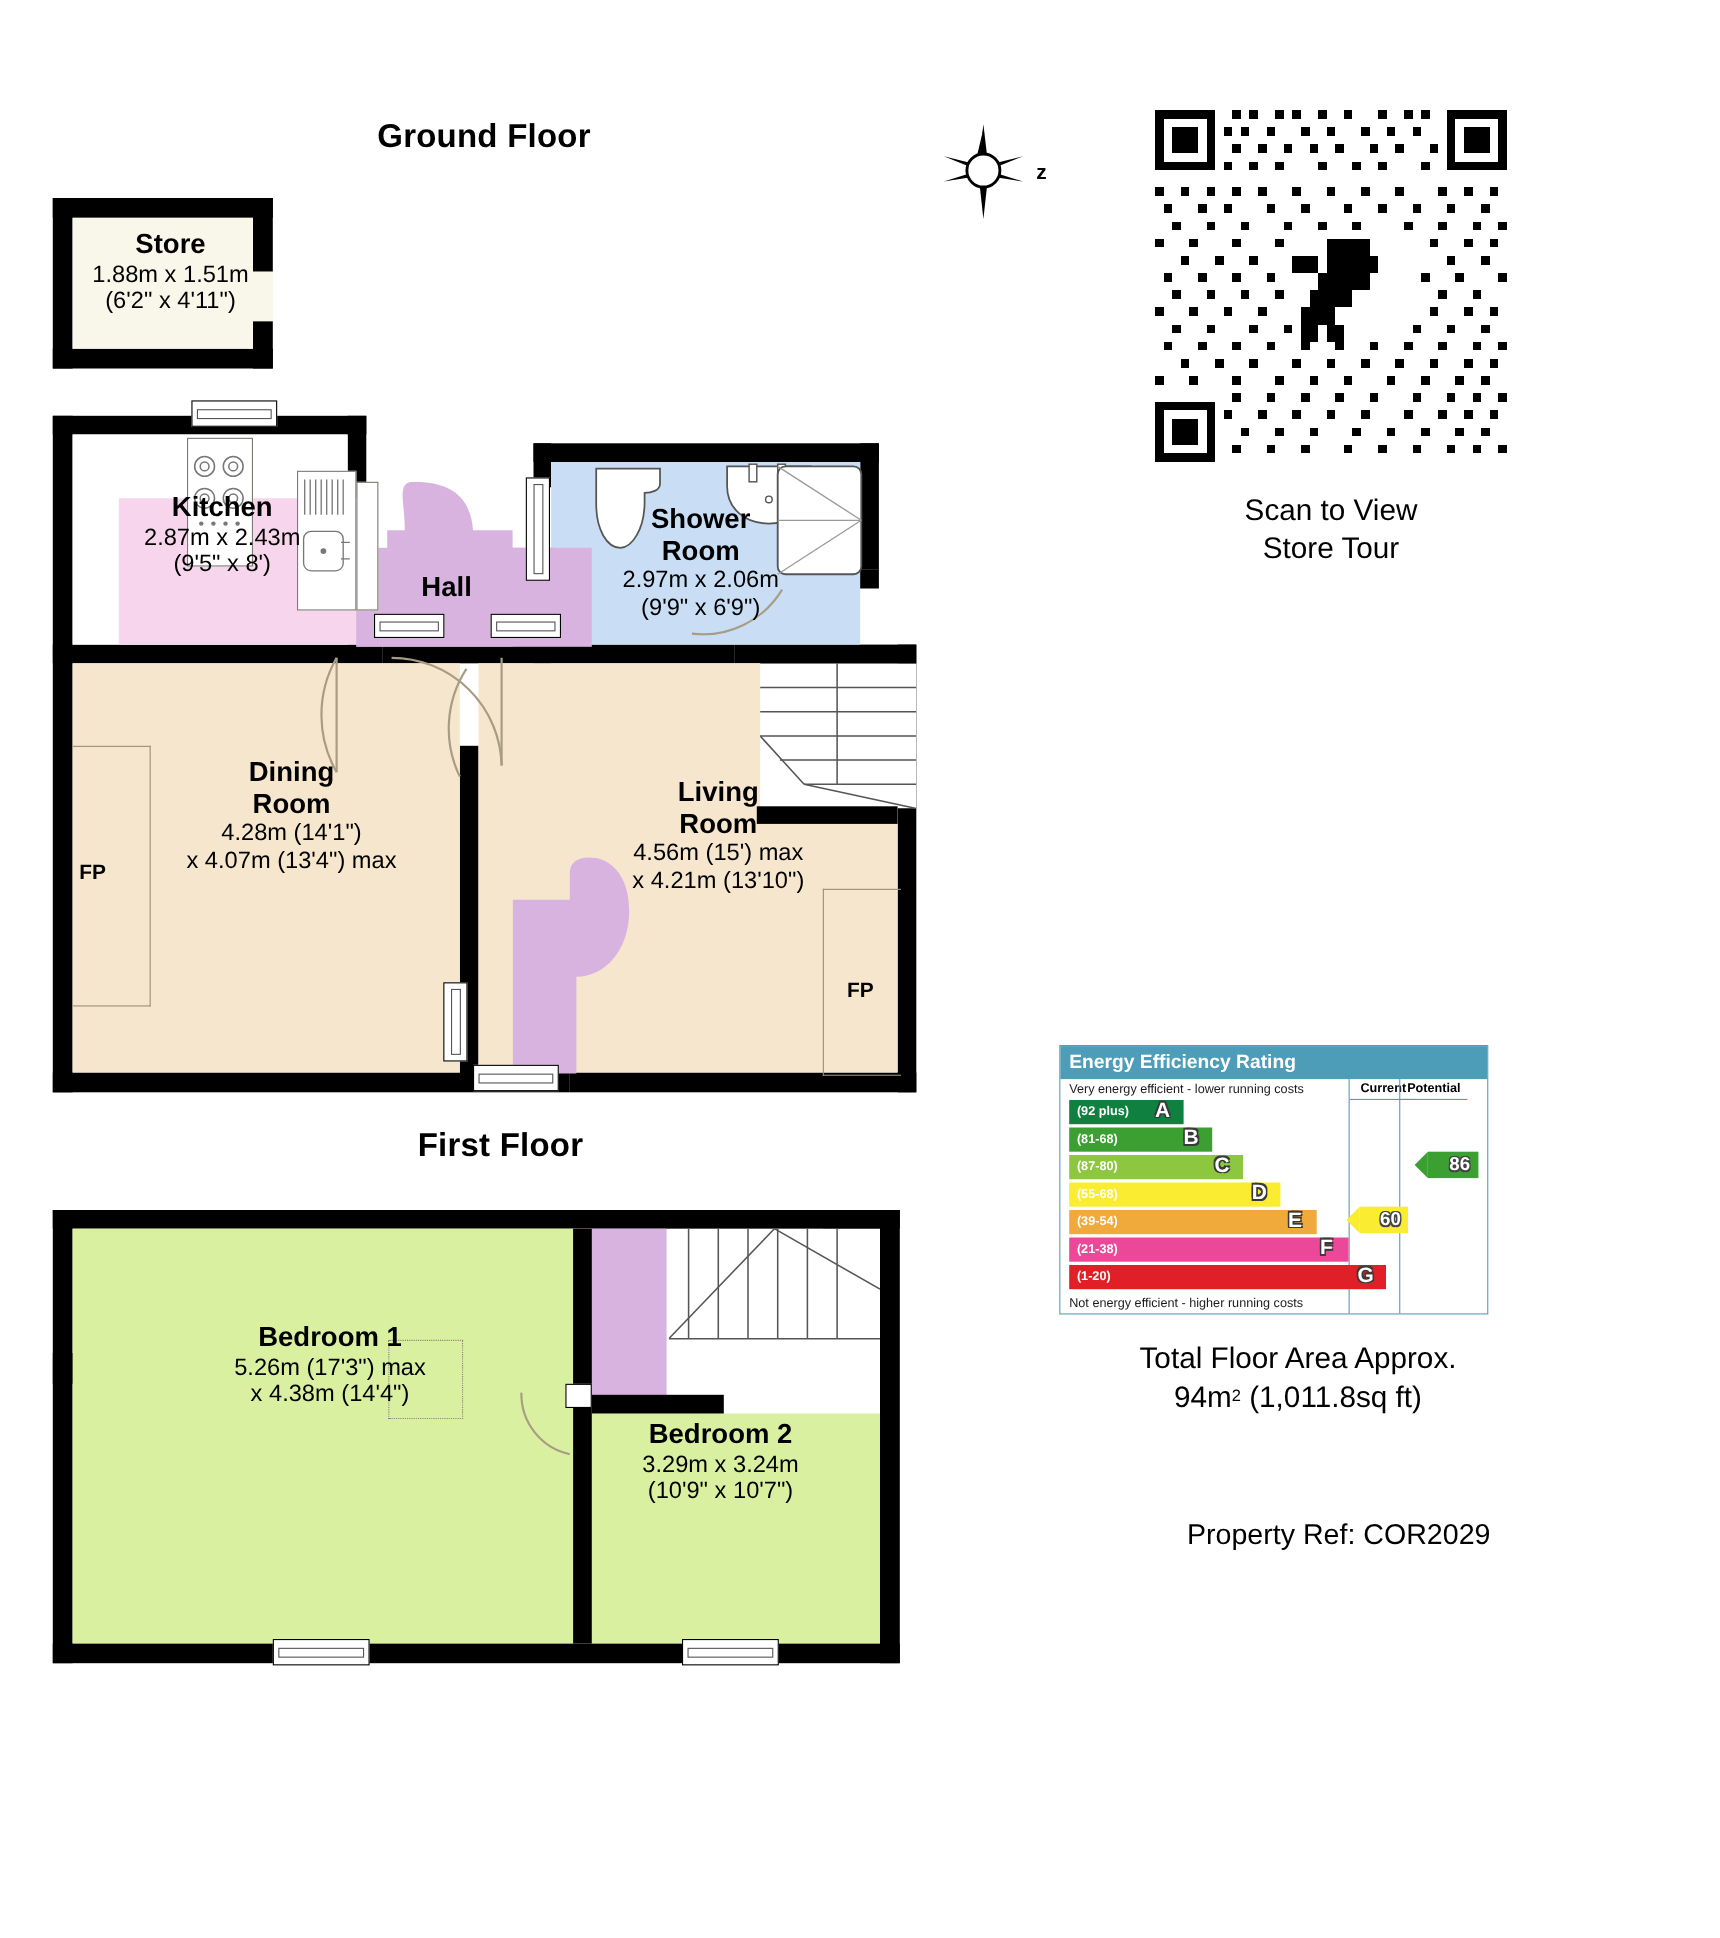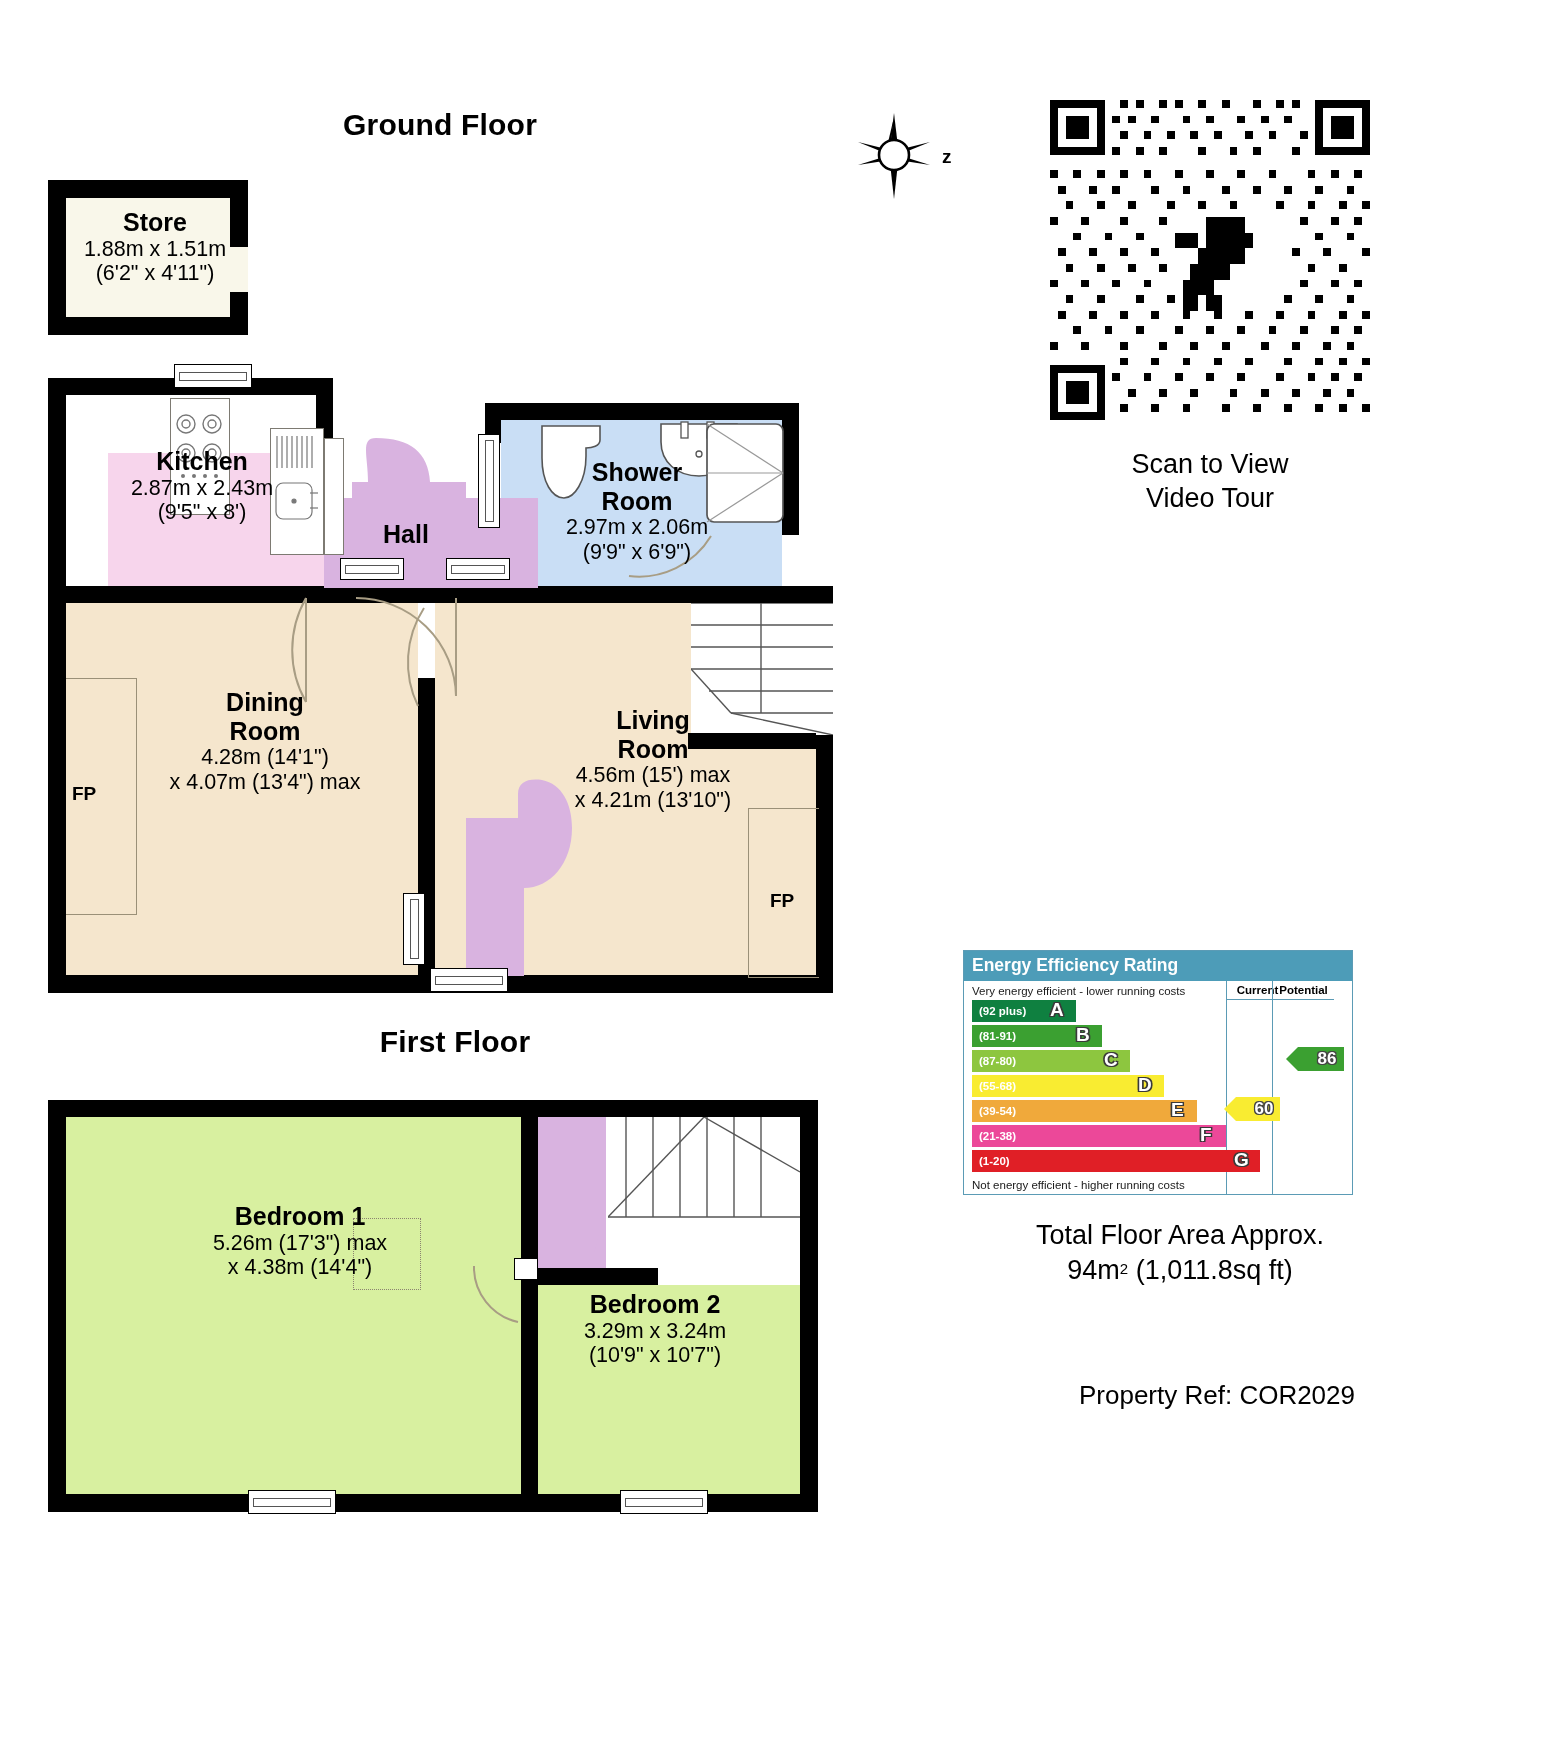--- a/index.html
+++ b/index.html
@@ -412,21 +412,21 @@
       <rect x="18" y="21" width="5" height="2"></rect>
       <rect x="16" y="17" width="3" height="2"></rect>
       <rect x="17" y="23" width="4" height="2"></rect>
       <rect x="17" y="25" width="2" height="2"></rect>
       <rect x="20" y="25" width="2" height="2"></rect>
     </g>
   </svg>
 </div>
 <div class="qr-caption" style="left:1030px; top:448px;">
   <div>Scan to View</div>
-  <div>Video Tour</div>
+  <div>Store Tour</div>
 </div>
 
 <div class="plan" style="left:48px; top:180px; width:200px; height:155px;">
   <div class="wall" style="left:0; top:0; width:200px; height:18px;"></div>
   <div class="wall" style="left:0; top:0; width:18px; height:155px;"></div>
   <div class="wall" style="left:0; top:137px; width:200px; height:18px;"></div>
   <div class="wall" style="left:182px; top:0; width:18px; height:67px;"></div>
   <div class="wall" style="left:182px; top:112px; width:18px; height:43px;"></div>
   <div class="room room-fill-cream" style="left:18px; top:18px; width:164px; height:119px;"></div>
   <div class="room room-fill-cream" style="left:168px; top:67px; width:32px; height:45px;"></div>
@@ -697,21 +697,21 @@
 
     <div class="epc-rows" style="width:258px;">
       <div class="epc-row">
         <div class="epc-bar" id="bar0" style="width: 104px; background: rgb(15, 128, 64);">
           <span>(92 plus)</span>
         </div>
         <div class="epc-letter" id="let0" style="left: 86px;">A</div>
       </div>
       <div class="epc-row">
         <div class="epc-bar" id="bar1" style="width: 130px; background: rgb(59, 160, 49);">
-          <span>(81-91)</span>
+          <span>(81-68)</span>
         </div>
         <div class="epc-letter" id="let1" style="left: 112px;">B</div>
       </div>
       <div class="epc-row">
         <div class="epc-bar" id="bar2" style="width: 158px; background: rgb(141, 198, 63);">
           <span>(87-80)</span>
         </div>
         <div class="epc-letter" id="let2" style="left: 140px;">C</div>
       </div>
       <div class="epc-row">

